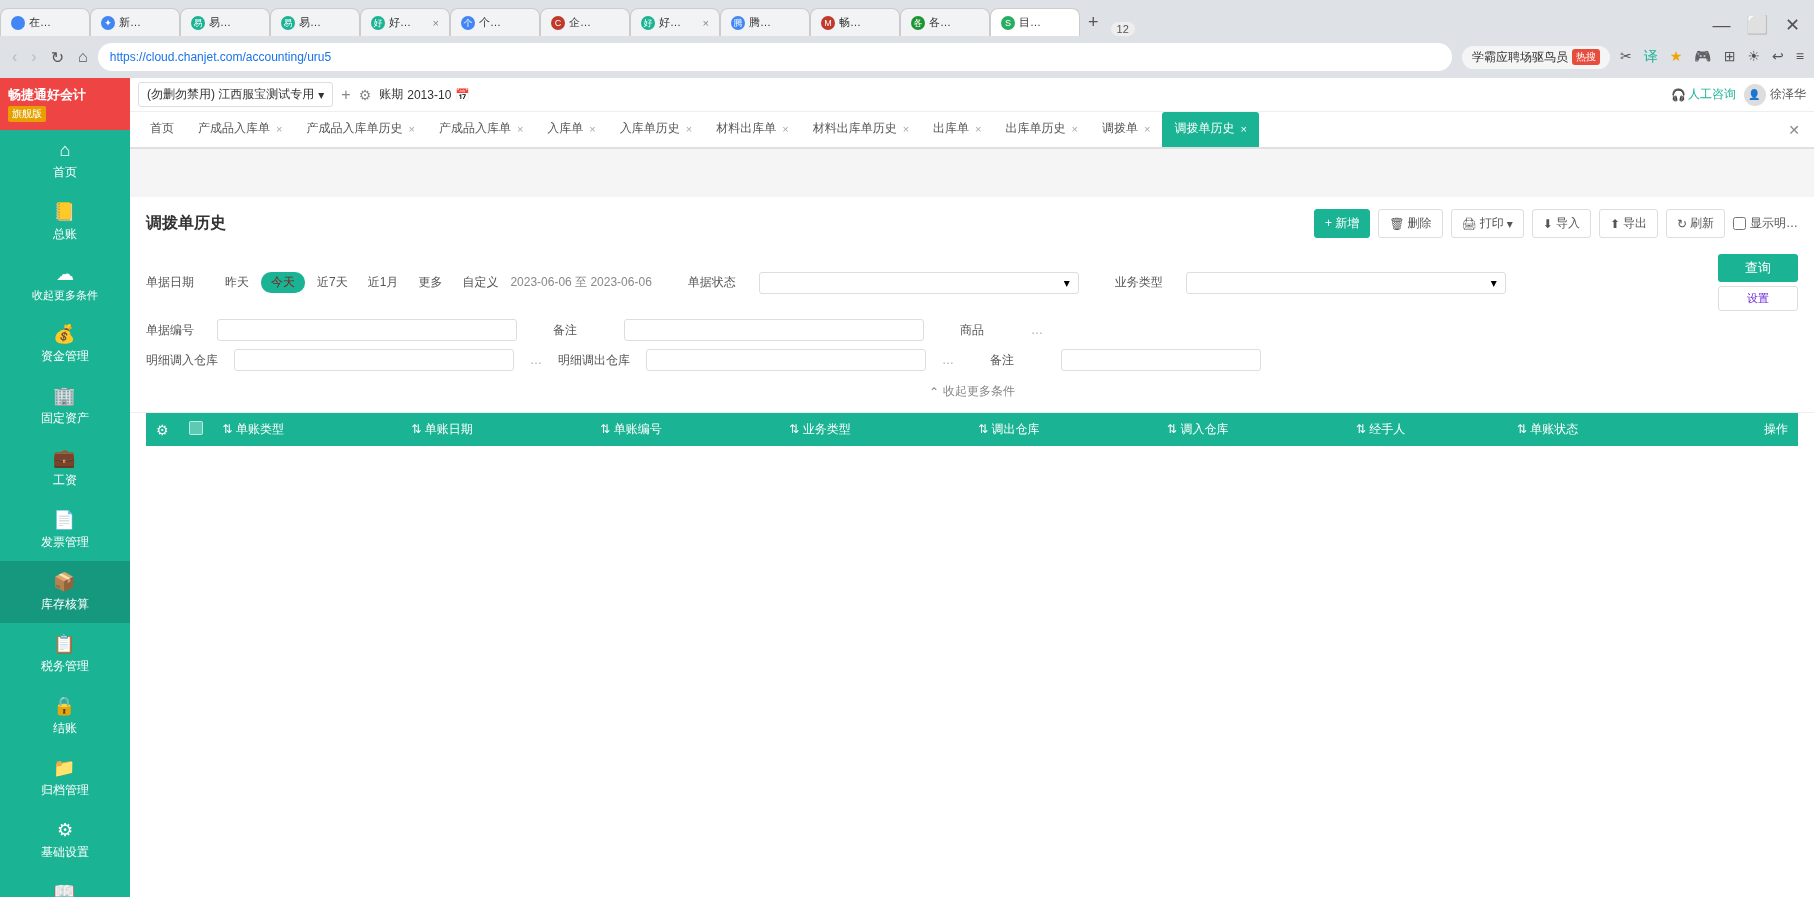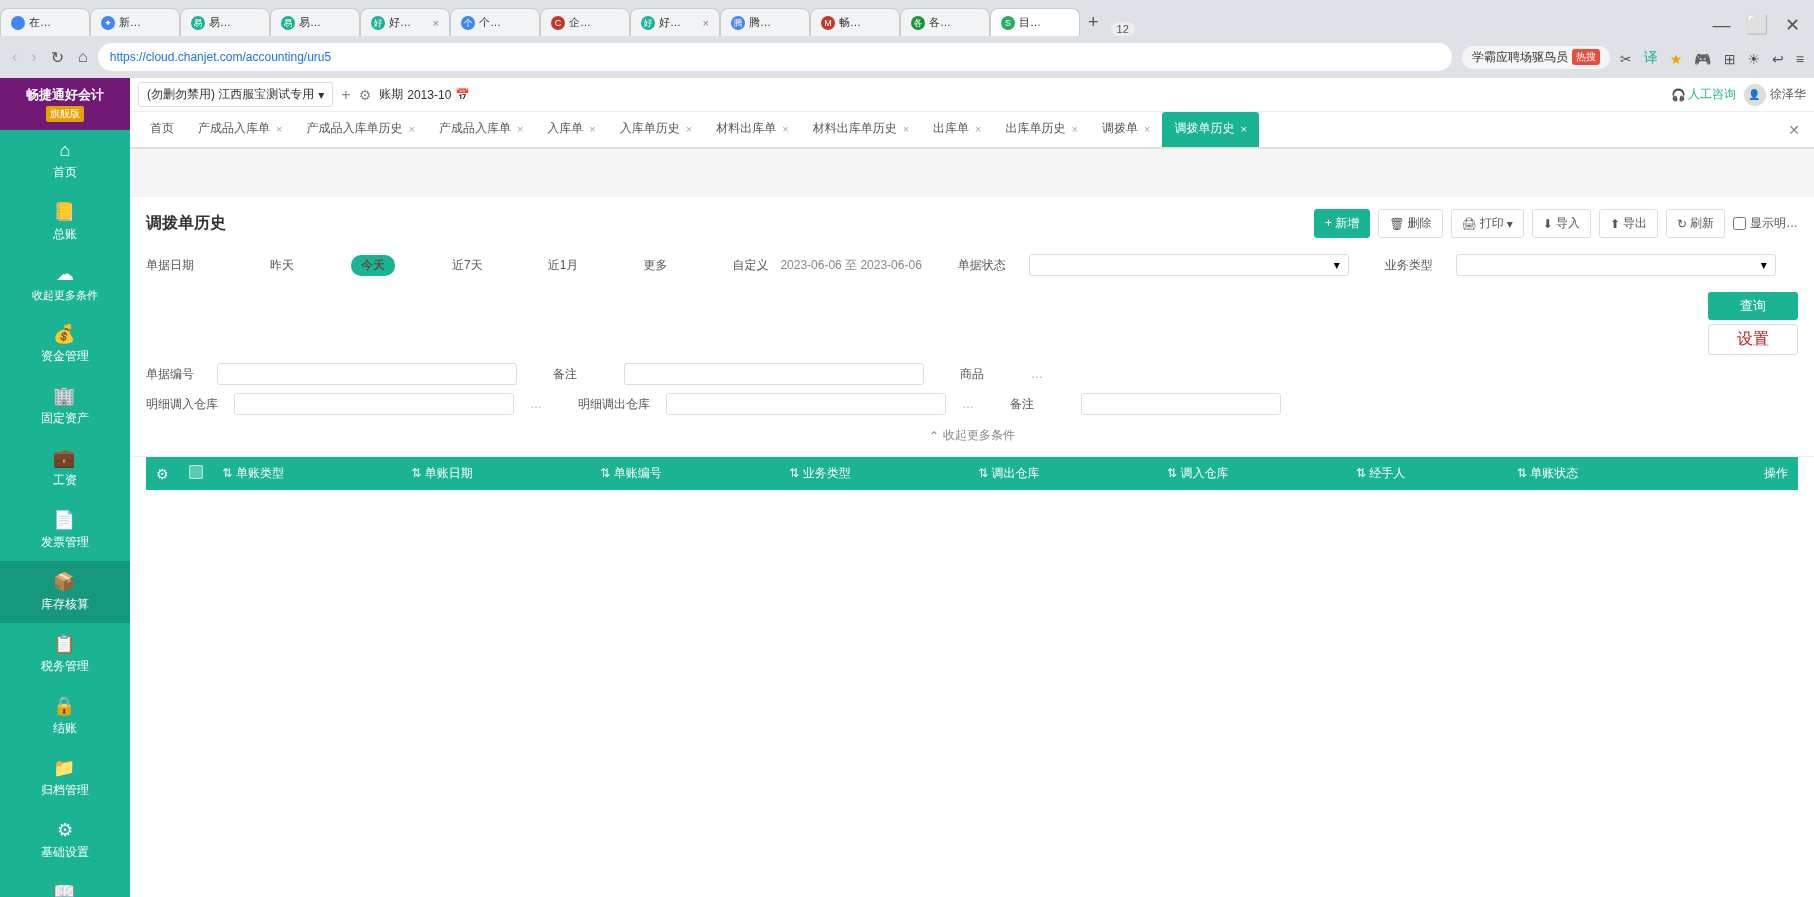--- a/index.html
+++ b/index.html
@@ -13,29 +13,29 @@
     .browser-tab .tab-close { margin-left: auto; color: #888; font-size: 11px; cursor: pointer; }
     .browser-tab .tab-text { overflow: hidden; white-space: nowrap; text-overflow: ellipsis; font-size: 11px; }
     .tab-add { padding: 0 8px; font-size: 18px; color: #555; cursor: pointer; line-height: 28px; }
     .tab-count { background: #eee; border-radius: 10px; padding: 1px 6px; font-size: 11px; color: #555; margin: 0 4px; }
     .window-controls { margin-left: auto; display: flex; align-items: center; gap: 4px; padding-right: 8px; }
 
     .address-bar { display: flex; align-items: center; padding: 4px 8px; background: #dee1e6; gap: 6px; height: 42px; }
     .nav-btn { background: none; border: none; cursor: pointer; color: #555; font-size: 16px; padding: 2px 4px; }
     .nav-btn:disabled { color: #bbb; cursor: default; }
     .address-input { flex: 1; height: 28px; border-radius: 14px; border: none; background: #fff; padding: 0 12px; font-size: 12px; color: #1a73e8; outline: none; }
-    .toolbar-icons { display: flex; align-items: flex-end; gap: 8px; margin-left: 4px; }
+    .toolbar-icons { display: flex; align-items: flex-start; gap: 8px; margin-left: 4px; }
     .toolbar-icon { font-size: 14px; color: #555; cursor: pointer; padding: 2px; }
 
     
     .app-wrapper { display: flex; height: calc(100vh - 78px); }
 
     
     .sidebar { width: 130px; background: #1ab394; min-height: 100%; display: flex; flex-direction: column; align-items: stretch; flex-shrink: 0; }
-    .sidebar-logo { background: #701a75; padding: 8px; text-align: center; color: #fff; font-size: 11px; line-height: 1.4; cursor: pointer; }
+    .sidebar-logo { background: #ef4444; padding: 8px; color: #fff; font-size: 11px; line-height: 1.4; cursor: pointer; }
     .sidebar-logo .logo-title { font-size: 13px; font-weight: bold; }
     .sidebar-logo .logo-sub { font-size: 10px; background: #e8a000; color: #fff; padding: 1px 4px; border-radius: 2px; display: inline-block; margin-top: 2px; }
     .sidebar-item { display: flex; flex-direction: column; align-items: center; padding: 10px 0; cursor: pointer; color: #fff; font-size: 12px; gap: 3px; transition: background 0.2s; }
     .sidebar-item .s-icon { font-size: 18px; }
 
     
     .top-nav-area { background: #fff; border-bottom: 1px solid #e0e0e0; }
     .top-bar { display: flex; align-items: center; padding: 4px 8px; gap: 8px; border-bottom: 1px solid #eee; }
     .company-selector { display: flex; align-items: center; gap: 4px; border: 1px solid #ddd; padding: 3px 8px; border-radius: 3px; cursor: pointer; font-size: 12px; color: #333; }
     .period-selector { display: flex; align-items: center; gap: 4px; font-size: 12px; color: #333; cursor: pointer; }
@@ -58,21 +58,21 @@
     .header-actions { display: flex; align-items: center; gap: 8px; }
     .action-btn { display: flex; align-items: center; gap: 3px; padding: 5px 10px; border: 1px solid #ddd; border-radius: 3px; background: #fff; cursor: pointer; font-size: 12px; color: #555; }
     .action-btn.new-btn { background: #1ab394; color: #fff; border-color: #1ab394; }
     .display-toggle { display: flex; align-items: center; gap: 4px; font-size: 12px; color: #555; cursor: pointer; }
 
     
     .filter-area { padding: 8px 16px; border-bottom: 1px solid #eee; }
     .filter-row { display: flex; align-items: center; gap: 16px; margin-bottom: 8px; flex-wrap: wrap; }
     .filter-label { font-size: 12px; color: #555; min-width: 55px; }
     .filter-date-group { display: flex; align-items: center; gap: 4px; }
-    .date-quick-btn { padding: 2px 8px; font-size: 12px; color: #555; cursor: pointer; border-radius: 3px; margin-left: 45px; }
+    .date-quick-btn { padding: 2px 8px; font-size: 12px; color: #555; cursor: pointer; border-radius: 3px; }
     .date-quick-btn.active { background: #1ab394; color: #7f1d1d; border-radius: 10px; padding: 2px 10px; }
     .date-range-text { font-size: 12px; color: #888; }
     .filter-input { border: 1px solid #ddd; border-radius: 3px; padding: 3px 8px; font-size: 12px; min-width: 200px; outline: none; }
     .filter-dropdown { display: flex; align-items: center; border: 1px solid #ddd; border-radius: 3px; padding: 3px 8px; font-size: 12px; min-width: 200px; cursor: pointer; background: #fff; justify-content: space-between; }
     .filter-dropdown-wide { min-width: 320px; }
     .filter-ellipsis { color: #aaa; font-size: 12px; cursor: pointer; }
     .collapse-btn { display: flex; align-items: center; justify-content: center; gap: 4px; font-size: 12px; color: #888; cursor: pointer; padding: 4px; margin-top: 4px; }
 
     
     .table-area { padding: 0 16px; }
@@ -85,21 +85,21 @@
     .checkbox-th { display: inline-block; width: 14px; height: 14px; background: rgba(255,255,255,0.3); border: 1px solid rgba(255,255,255,0.6); border-radius: 2px; cursor: pointer; }
     .settings-icon { color: #fff; cursor: pointer; font-size: 14px; }
 
     
     .empty-state { display: flex; flex-direction: column; align-items: center; justify-content: center; padding: 80px 0; }
     .empty-icon { width: 80px; height: 80px; position: relative; }
     .empty-text { font-size: 13px; color: #999; margin-top: 12px; }
 
     
     .query-btn { background: #1ab394; color: #fff; border: none; border-radius: 3px; padding: 5px 16px; font-size: 13px; cursor: pointer; }
-    .settings-btn { background: #fff; color: #b91c1c; border: 1px solid #ddd; border-radius: 3px; padding: 4px 28px; font-size: 16px; cursor: pointer; }
+    .settings-btn { background: #fff; color: #6d28d9; border: 1px solid #ddd; border-radius: 3px; padding: 4px 28px; font-size: 11px; cursor: pointer; }
     .action-group { display: flex; flex-direction: column; gap: 4px; }
 
     
     ::-webkit-scrollbar { width: 6px; height: 6px; }
     ::-webkit-scrollbar-track { background: #f1f1f1; }
     ::-webkit-scrollbar-thumb { background: #ccc; border-radius: 3px; }
   </style>
 </head>
 <body>
 
@@ -405,21 +405,21 @@
 
           <span class="filter-label" style="margin-left:20px;">商品</span>
           <span class="filter-ellipsis">…</span>
         </div>
 
         <div class="filter-row">
           <span class="filter-label">明细调入仓库</span>
           <input class="filter-input" style="min-width: 280px;">
           <span class="filter-ellipsis">…</span>
 
-          <span class="filter-label" style="margin-left:20px;">明细调出仓库</span>
+          <span class="filter-label" style="">明细调出仓库</span>
           <input class="filter-input" style="min-width: 280px;">
           <span class="filter-ellipsis">…</span>
 
           <span class="filter-label" style="margin-left:20px;">备注</span>
           <input class="filter-input" style="min-width: 200px;">
         </div>
 
         <div class="collapse-btn">
           <span>⌃</span>
           <span>收起更多条件</span>

